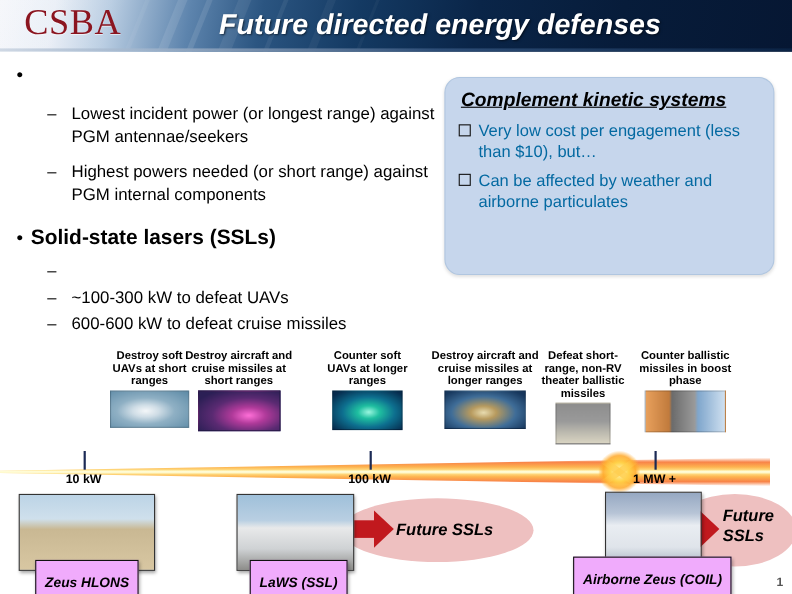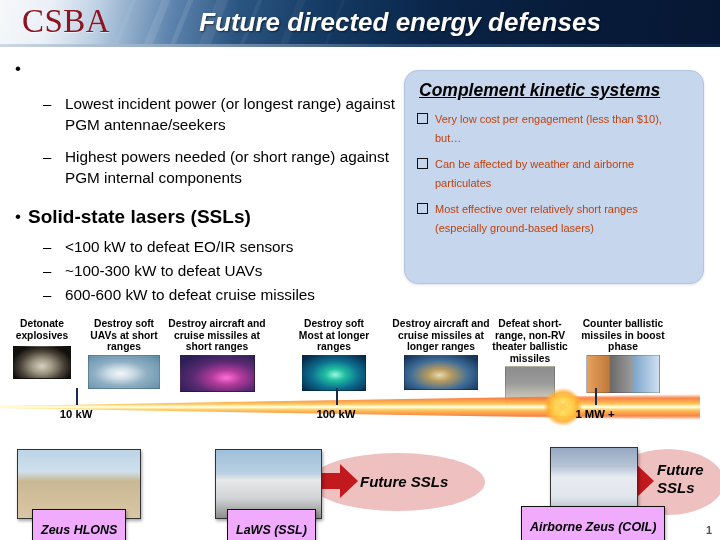--- a/index.html
+++ b/index.html
@@ -49,33 +49,33 @@
   .b1 .dot{width:20px;flex:0 0 20px;font-size:17px;line-height:25px;color:#000;text-align:center;}
   .b1 .txt{font-size:19px;line-height:25px;font-weight:bold;color:#000;}
   .b2{display:flex;align-items:flex-start;margin:0 0 2px 0;padding-left:35px;}
   .b2 .dash{width:22px;flex:0 0 22px;font-size:15px;line-height:22px;color:#000;}
   .b2 .txt{font-size:15.3px;line-height:21px;color:#000;}
   .gap-s{height:9px;}
   .gap-m{height:14px;}
 
   
   .callout{
-    position:absolute;left:404px;top:70px;width:300px;height:214px;
+    position:absolute;left:404px;top:70px;width:300px;height:180px;
     background:#c6d6ec;border:1px solid #b0c6e0;border-radius:14px;
     box-shadow:0 1px 3px rgba(0,0,0,0.12);
     box-sizing:border-box;padding:9px 12px 22px 12px;
   }
   .callout h3{
     margin:0 0 9px 2px;font-size:17.5px;line-height:21px;
     font-weight:bold;font-style:italic;text-decoration:underline;color:#000;
   }
   .cb{display:flex;align-items:flex-start;margin-bottom:7px;}
   .cb .sq{flex:0 0 18px;width:18px;padding-top:3px;}
   .cb .sq i{display:block;width:9px;height:9px;border:1.4px solid #111;background:transparent;}
-  .cb .txt{font-size:11px;line-height:19px;color:#c2410c;}
+  .cb .txt{font-size:15px;line-height:19px;color:#0369a1;}
 
   
   .thumbrow{position:absolute;left:0;top:316px;width:720px;height:86px;}
   .thumb{position:absolute;text-align:center;}
   .thumb .cap{font-size:10.3px;line-height:11.6px;font-weight:bold;color:#000;}
   .thumb .pic{margin:2px auto 0 auto;border:1px solid rgba(0,0,0,0.18);}
 
   
   .pic-humvee{background:
      radial-gradient(ellipse at 50% 62%, #d8d2c4 0%, #9b937f 28%, #4a4238 55%, #11100d 78%),
@@ -88,21 +88,21 @@
   .pic-greenuav{background:
      radial-gradient(ellipse at 52% 55%, #9cf7e0 0%, #1fbfa0 22%, #0d6f8f 52%, #062b4d 90%);}
   .pic-cruise{background:
      radial-gradient(ellipse at 48% 58%, #e8dcb0 0%, #b79a5e 22%, #3f6d98 55%, #16365c 90%);}
   .pic-ballistic{background:
      linear-gradient(180deg,#8d8d8d 0%, #9a9a9a 45%, #b9b7ad 70%, #d9d4c2 100%);}
   .pic-boost{background:
      linear-gradient(90deg,#e8a05c 0%,#c07a3c 30%,#6b6b6b 33%,#9a9a9a 62%,#7fa6cc 66%,#cfe0f0 100%);}
 
   
-  .beamwrap{position:absolute;left:0;top:386px;width:584px;height:44px;}
+  .beamwrap{position:absolute;left:0;top:408px;width:584px;height:44px;}
   .beam{
     position:absolute;left:0;top:8px;width:700px;height:26px;
     background:
       linear-gradient(to right, rgba(255,255,255,0) 0%, rgba(255,255,255,0.0) 3%),
       linear-gradient(to bottom,
         rgba(247,110,40,0) 0%,
         rgba(247,110,40,0.85) 16%,
         rgba(253,176,70,0.95) 33%,
         rgba(255,244,160,1) 50%,
         rgba(253,176,70,0.95) 67%,
@@ -184,21 +184,20 @@
 
     <div class="gap-m"></div>
 
     <div class="b1">
       <span class="dot">•</span>
       <span class="txt">Solid-state lasers (SSLs)</span>
     </div>
     <div style="height:4px;"></div>
     <div class="b2">
       <span class="dash">–</span>
-      <span class="txt">&lt;100 kW to defeat EO/IR sensors</span>
     </div>
     <div class="b2">
       <span class="dash">–</span>
       <span class="txt">~100-300 kW to defeat UAVs</span>
     </div>
     <div class="b2">
       <span class="dash">–</span>
       <span class="txt">600-600 kW to defeat cruise missiles</span>
     </div>
   </div>
@@ -211,47 +210,37 @@
           <i></i>
         </span>
       <span class="txt">Very low cost per engagement (less than $10), but…</span>
     </div>
     <div class="cb">
       <span class="sq">
           <i></i>
         </span>
       <span class="txt">Can be affected by weather and airborne particulates</span>
     </div>
-    <div class="cb">
-      <span class="sq">
-          <i></i>
-        </span>
-      <span class="txt">Most effective over relatively short ranges (especially ground-based lasers)</span>
-    </div>
   </div>
 
   <div class="thumbrow">
 
-    <div class="thumb" style="left:6px;top:2px;width:72px;">
-      <div class="cap">Detonate explosives</div>
-      <div class="pic pic-humvee" style="width:56px;height:31px;margin-top:5px;"></div>
-    </div>
-
-    <div class="thumb" style="left:82px;top:2px;width:84px;text-align:center;">
+
+    <div class="thumb" style="left:94px;top:2px;width:84px;text-align:center;">
       <div class="cap">Destroy soft UAVs at short ranges</div>
       <div class="pic pic-uav" style="width:70px;height:32px;"></div>
     </div>
 
     <div class="thumb" style="left:168px;top:2px;width:98px;">
       <div class="cap">Destroy aircraft and cruise missiles at short ranges</div>
       <div class="pic pic-heli" style="width:73px;height:35px;"></div>
     </div>
 
     <div class="thumb" style="left:292px;top:2px;width:84px;">
-      <div class="cap">Destroy soft Most at longer ranges</div>
+      <div class="cap">Counter soft UAVs at longer ranges</div>
       <div class="pic pic-greenuav" style="width:62px;height:34px;"></div>
     </div>
 
     <div class="thumb" style="left:392px;top:2px;width:98px;">
       <div class="cap">Destroy aircraft and cruise missiles at longer ranges</div>
       <div class="pic pic-cruise" style="width:72px;height:33px;"></div>
     </div>
 
     <div class="thumb" style="left:484px;top:2px;width:92px;">
       <div class="cap">Defeat short-range, non-RV theater ballistic missiles</div>

